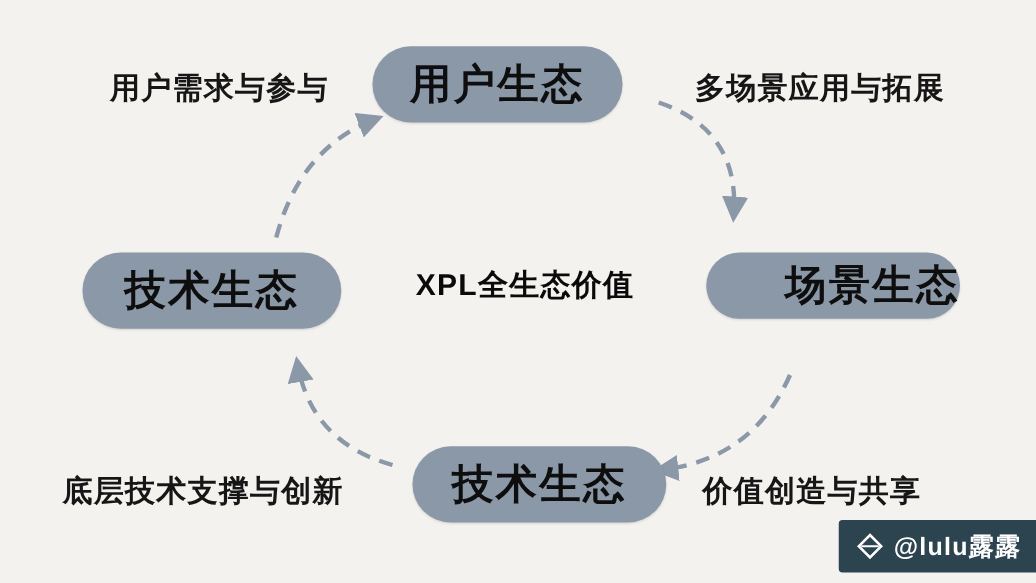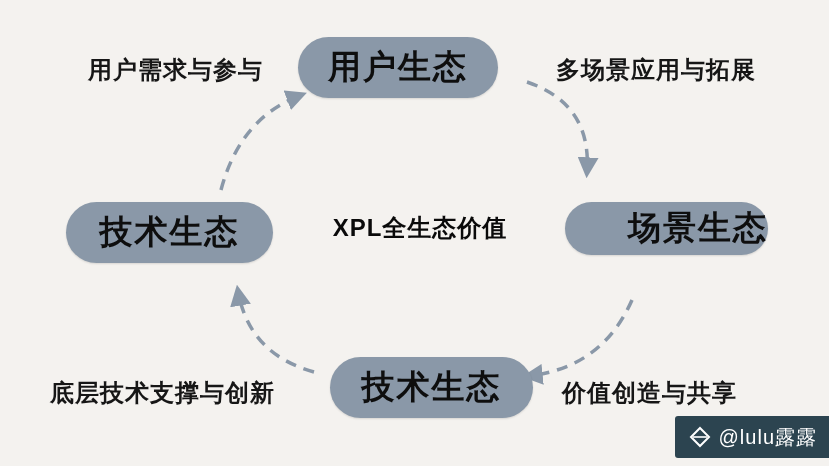--- a/index.html
+++ b/index.html
@@ -64,21 +64,21 @@
   .label-bottom-right{left:562px;top:377px;}
   .watermark{
     position:absolute;right:0;bottom:8px;height:42px;
     background:var(--watermark-bg);
     display:flex;align-items:center;gap:8px;
     padding:0 12px 0 14px;
     border-radius:3px 0 0 3px;
   }
   .watermark-text{
     color:var(--watermark-text);
-    font-size:20px;font-weight:400;letter-spacing:1px;white-space:nowrap;
+    font-size:20px;font-weight:700;letter-spacing:1px;white-space:nowrap;
   }
 </style>
 </head>
 <body>
 
 <div class="canvas">
 
   <svg class="arrows" viewBox="0 0 829 466" xmlns="http://www.w3.org/2000/svg">
     <defs>
       <marker id="arrow" viewBox="0 0 10 10" refX="7" refY="5" markerWidth="6" markerHeight="6" orient="auto-start-reverse">

